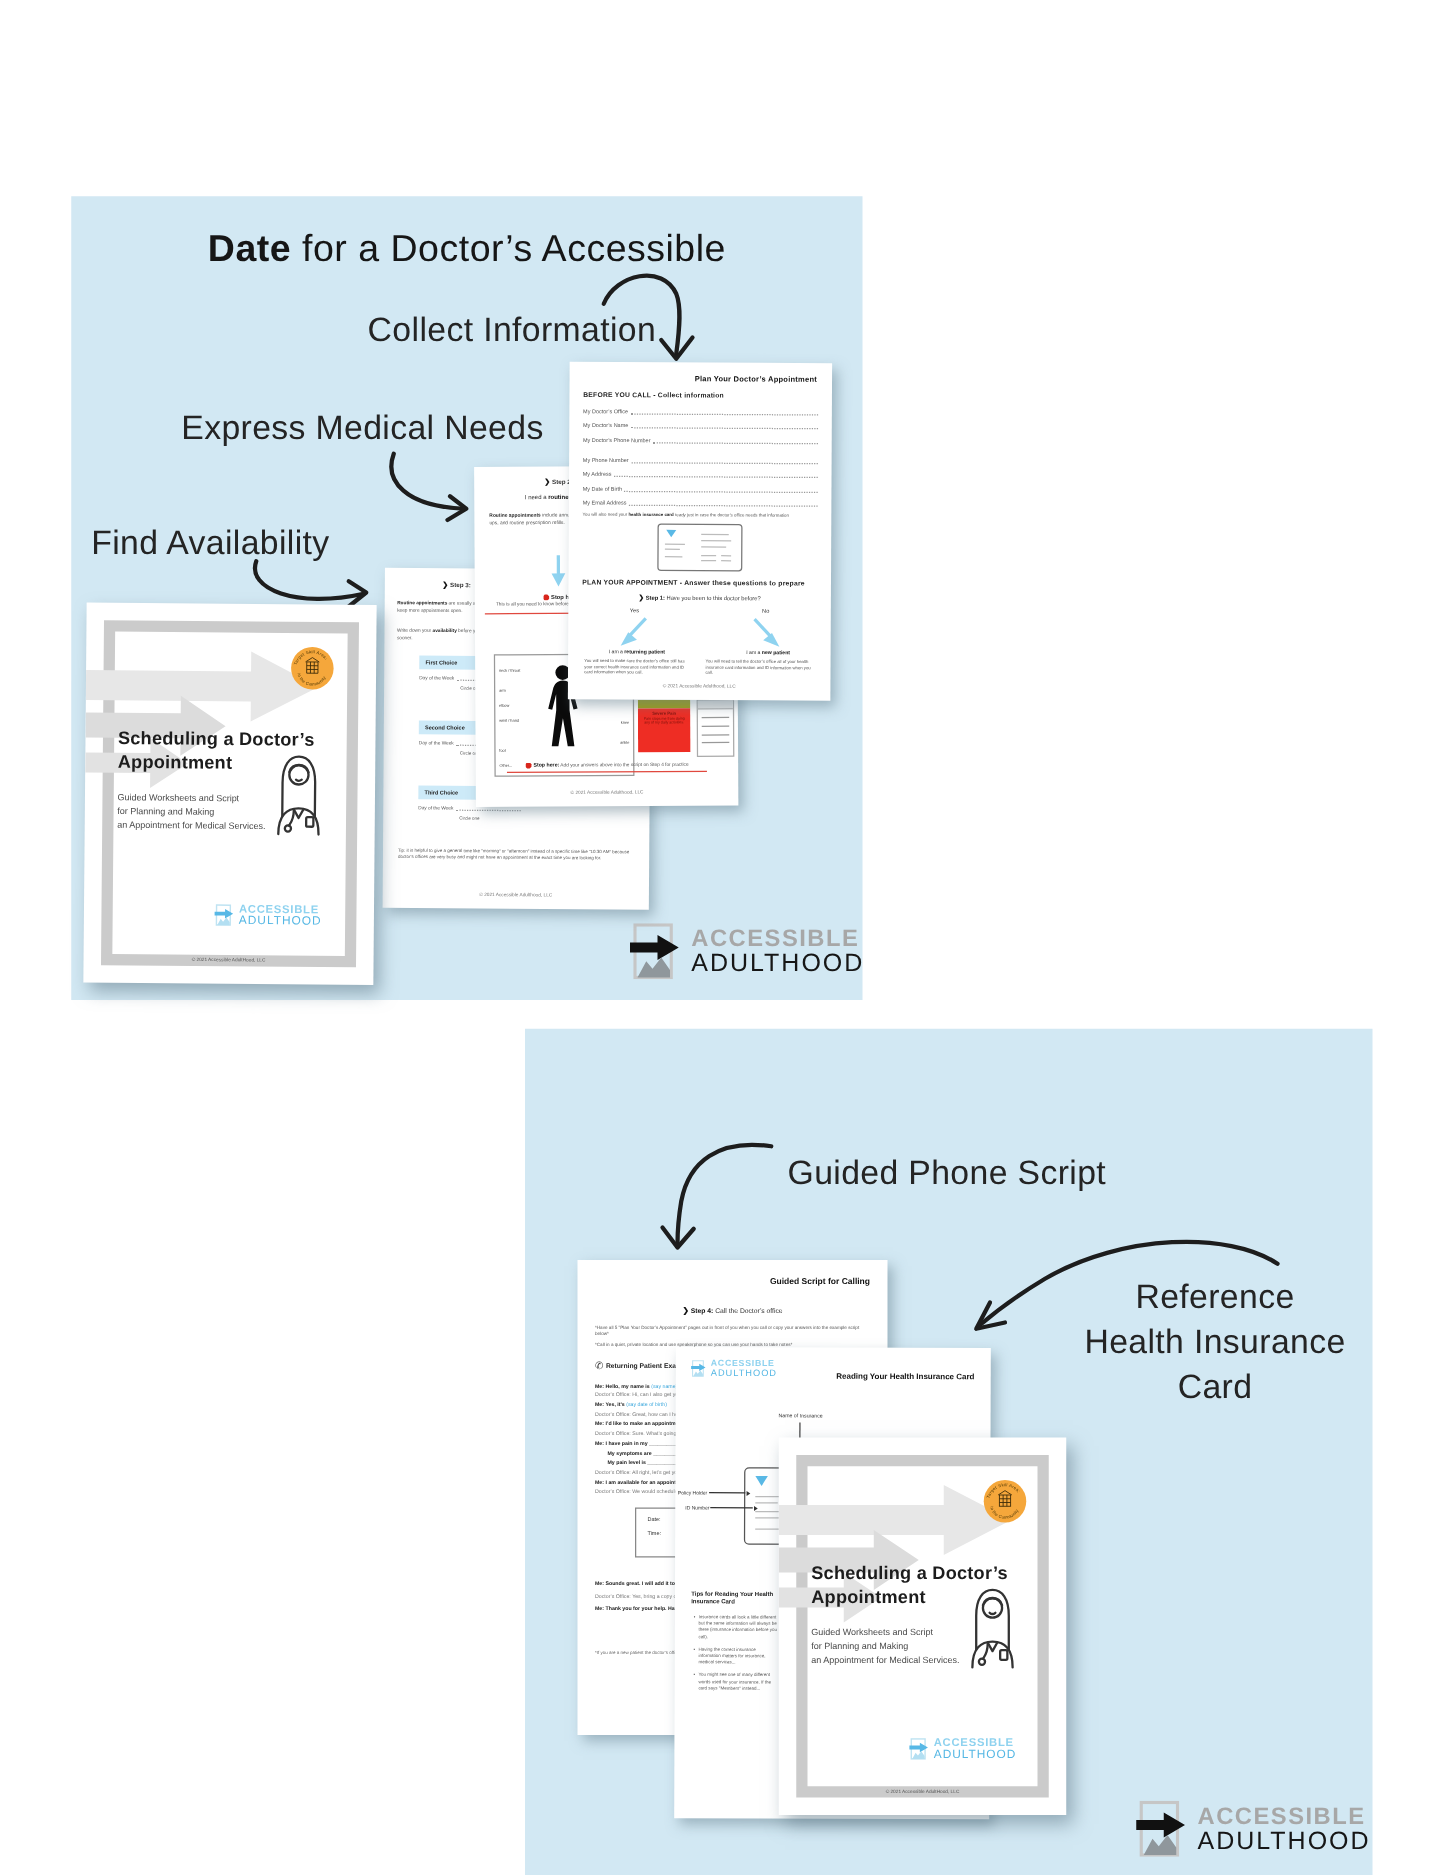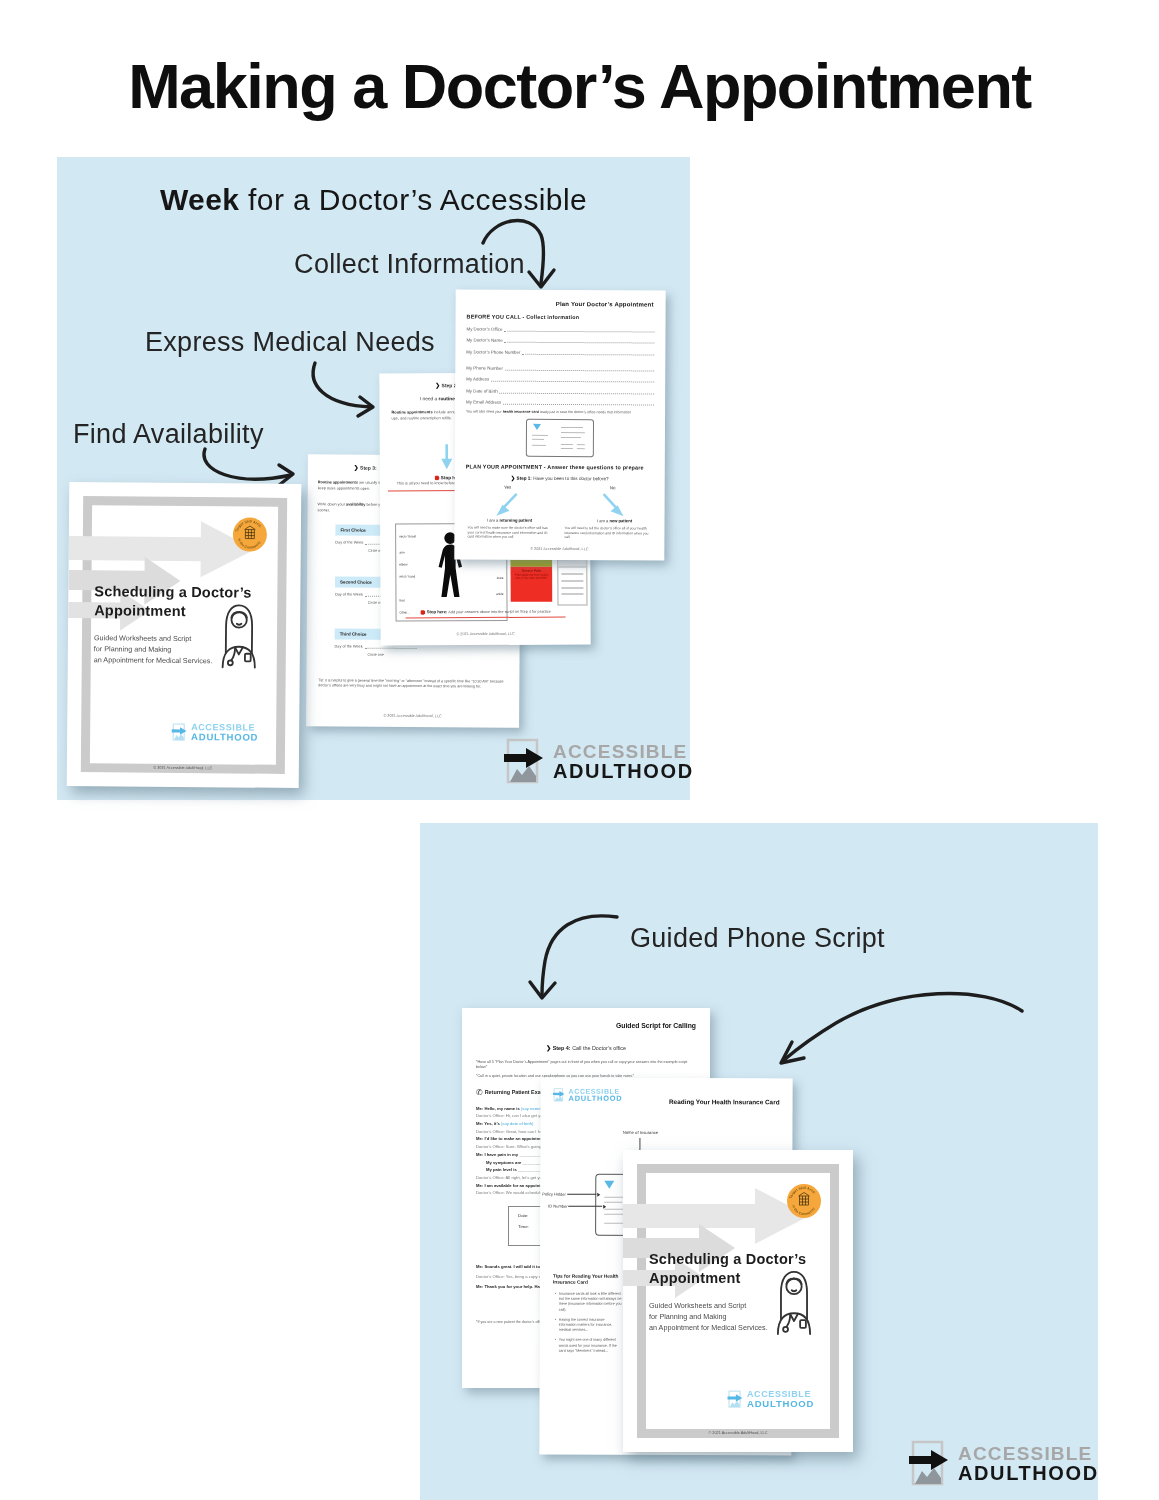--- a/index.html
+++ b/index.html
@@ -144,40 +144,39 @@
   .cv-title{position:absolute;left:26px;top:100px;font-size:14.5px;font-weight:bold;color:#1c1c1c;
             line-height:1.3;letter-spacing:.2px;}
   .cv-sub{position:absolute;left:26px;top:150px;font-size:7.2px;color:#4a4a4a;line-height:1.55;}
   .cv-doc{position:absolute;left:148px;top:116px;}
   .cv-brand{position:absolute;left:104px;top:240px;}
   .cv-footer{position:absolute;left:0;bottom:17px;width:100%;text-align:center;font-size:3.8px;color:#555;}
 
   
   .brand{position:absolute;display:flex;align-items:center;gap:6px;}
   .brand .b1{font-weight:bold;line-height:1.05;}
-  .brand .b2{font-weight:bold;line-height:1.05;}
+  .brand .b2{font-weight:normal;line-height:1.05;}
   .brand.dark .b1{color:#a7a7a7;font-size:19px;letter-spacing:1.2px;}
   .brand.dark .b2{color:#161616;font-size:20px;letter-spacing:1.6px;}
   .brand.blue{position:static;gap:3px;}
   .brand.blue .b1{color:#8ed2ef;font-size:9px;letter-spacing:.6px;}
   .brand.blue .b2{color:#55b7e4;font-size:9.5px;letter-spacing:.8px;}
   .brand.blue.sm .b1{font-size:7px;}
   .brand.blue.sm .b2{font-size:7.4px;}
   .cp-logo{position:absolute;left:12px;top:10px;}
 </style>
 </head>
 <body>
 
 <div class="canvas">
 
-  <div class="main-title">Making a Doctor’s Appointment</div>
 
   <div class="panel" id="panel-plan">
     <div class="panel-heading">
-      <b>Week</b><span> for a Doctor’s Accessible</span>
+      <b>Date</b><span> for a Doctor’s Accessible</span>
     </div>
 
     <div class="lbl" style="left:180px;top:92px;width:345px;text-align:center;">Collect Information</div>
     <div class="lbl" style="left:88px;top:170px;">Express Medical Needs</div>
     <div class="lbl" style="left:16px;top:262px;">Find Availability</div>
 
     <svg class="sketch" style="left:418px;top:52px;" width="95" height="88">
       <path class="ink" d="M 8 34 C 18 10 55 2 66 26 C 70 36 69 52 66 74"></path>
       <path class="ink" d="M 54 63 L 66 78 L 79 61"></path>
     </svg>
@@ -420,20 +419,25 @@
       <div class="brand-text">
         <div class="b1">ACCESSIBLE</div>
         <div class="b2">ADULTHOOD</div>
       </div>
     </div>
   </div>
 
   <div class="panel" id="panel-make">
 
     <div class="lbl" style="left:210px;top:100px;text-align:center;">Guided Phone Script</div>
+    <div class="lbl" style="left:428px;top:196px;width:248px;text-align:center;line-height:36px;white-space:normal;">
+      <div>Reference</div>
+      <div>Health Insurance</div>
+      <div>Card</div>
+    </div>
 
     <svg class="sketch" style="left:103px;top:86px;" width="100" height="100">
       <path class="ink" d="M 94 8 C 52 2 28 20 22 52 C 20 64 19 76 19 86"></path>
       <path class="ink" d="M 7 73 L 19 89 L 32 74"></path>
     </svg>
     <svg class="sketch" style="left:338px;top:158px;" width="272" height="98">
       <path class="ink" d="M 264 30 C 225 4 140 6 78 42 C 58 54 40 67 26 79"></path>
       <path class="ink" d="M 34 61 L 23 82 L 46 77"></path>
     </svg>
 

